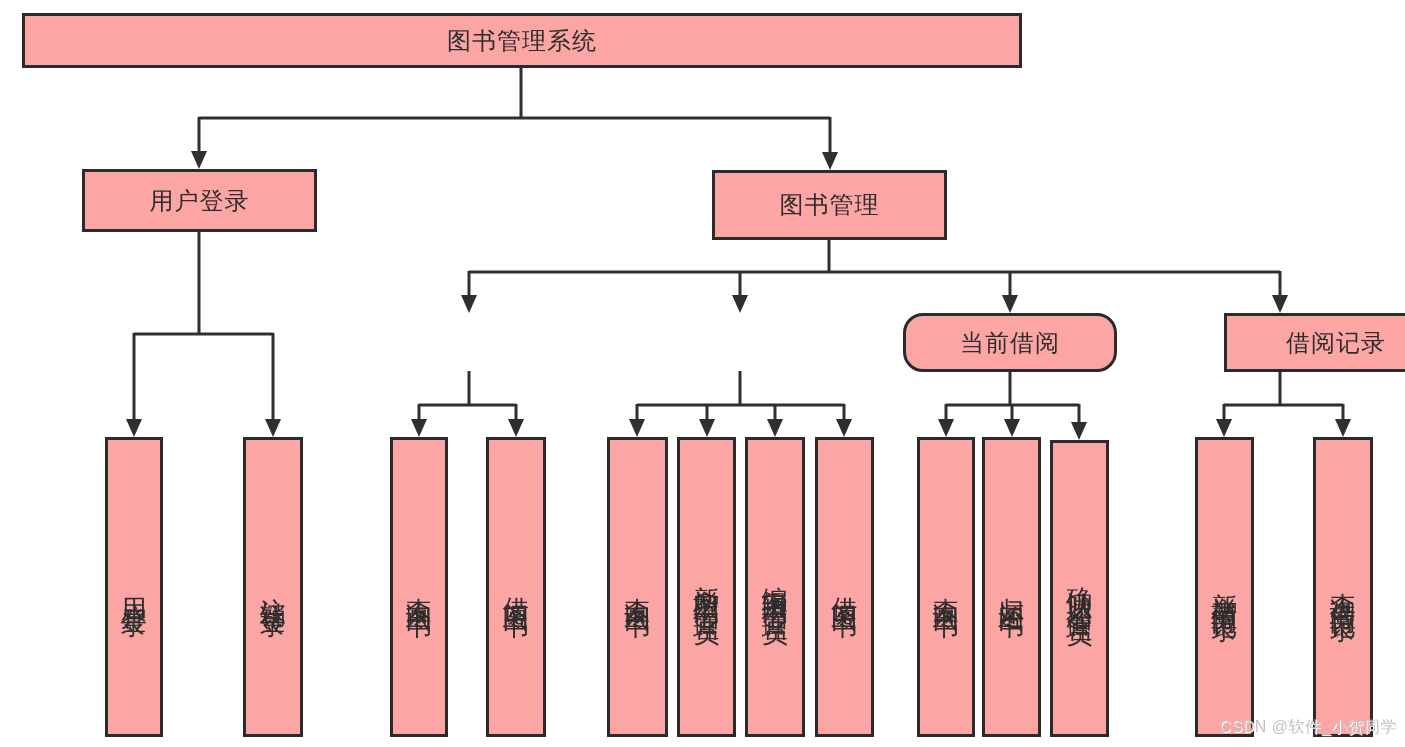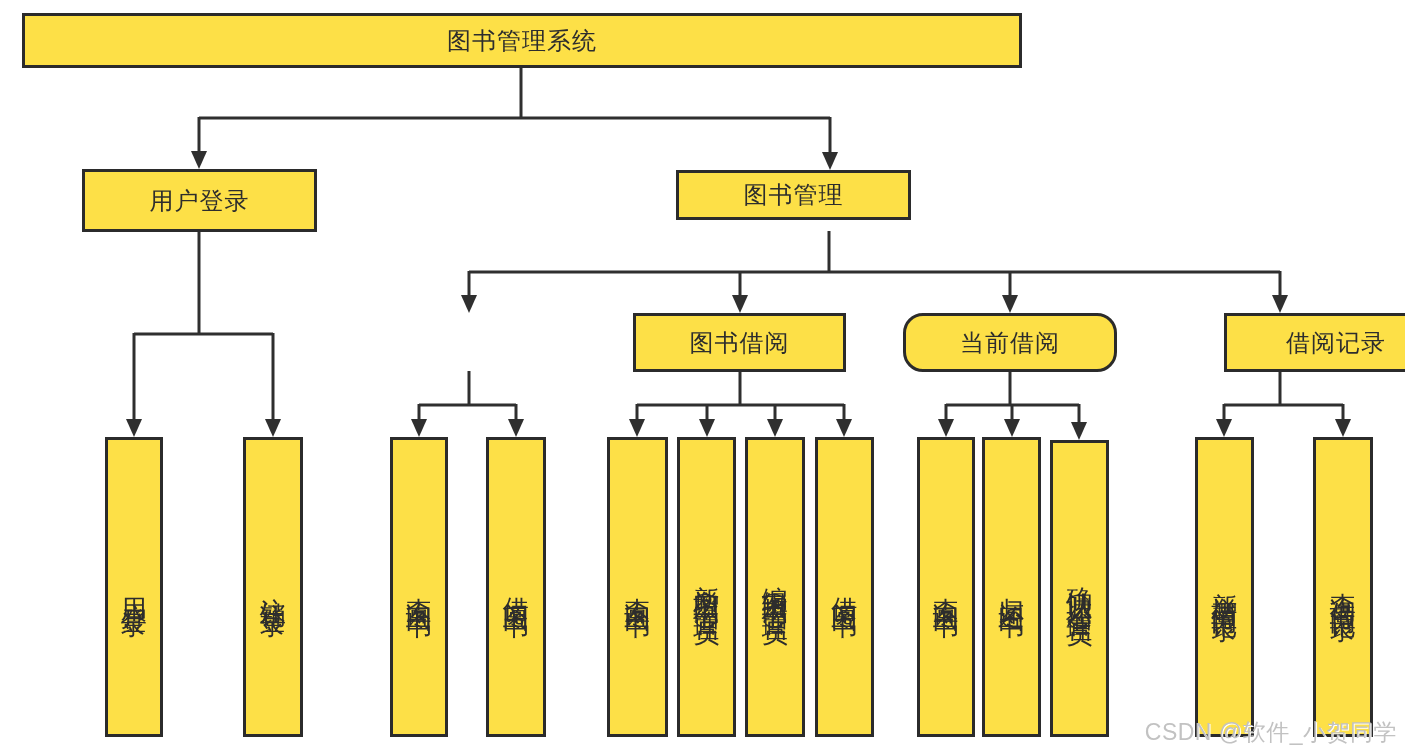--- a/index.html
+++ b/index.html
@@ -6,55 +6,55 @@
   body {
     width: 1405px; height: 747px;
     font-family: "Liberation Sans", "DejaVu Sans", sans-serif;
     color: #2d2d2d;
   }
   .canvas { position: relative; width: 1405px; height: 747px; background: #ffffff; overflow: hidden; }
   svg.connectors { position: absolute; left: 0; top: 0; width: 1405px; height: 747px; pointer-events: none; }
   svg.connectors line { stroke: #2f2f2f; stroke-width: 3; }
   svg.connectors polygon { fill: #2f2f2f; }
   .node {
-    position: absolute; background: #fde047;
+    position: absolute; background: #fca5a5;
     border: 3px solid #2b2b2b; box-sizing: border-box;
     display: flex; align-items: center; justify-content: center;
     font-size: 24px; letter-spacing: 1px; color: #2d2d2d; z-index: 2;
   }
   .node.leaf { top: 437px; height: 300px; }
   .vtext {
     writing-mode: vertical-rl; text-orientation: mixed;
     font-size: 26px; letter-spacing: 5px; line-height: 1.1;
     white-space: nowrap;
   }
   
   #root   { left: 22px;  top: 13px;  width: 1000px; height: 55px; }
   #n-user { left: 82px;  top: 169px; width: 235px;  height: 63px; }
-  #n-book { left: 676px; top: 170px; width: 235px;  height: 50px; text-align: right; }
+  #n-book { left: 712px; top: 170px; width: 235px;  height: 70px; text-align: right; }
   #s1 { left: 362px;  top: 313px; width: 213px; height: 59px; }
   #s2 { left: 633px;  top: 313px; width: 213px; height: 59px; }
   #s3 { left: 903px;  top: 313px; width: 214px; height: 59px; border-radius: 20px; }
   #s4 { left: 1224px; top: 313px; width: 224px; height: 59px; }
   #l-u1  { left: 105px;  width: 58px; }
   #l-u2  { left: 243px;  width: 60px; }
   #l-s1a { left: 390px;  width: 58px; }
   #l-s1b { left: 486px;  width: 60px; }
   #l-s2a { left: 607px;  width: 61px; }
   #l-s2b { left: 677px;  width: 59px; }
   #l-s2c { left: 745px;  width: 60px; }
   #l-s2d { left: 815px;  width: 59px; }
   #l-s3a { left: 917px;  width: 58px; }
   #l-s3b { left: 982px;  width: 59px; }
   #l-s3c { left: 1050px; width: 59px; top: 440px; height: 297px; }
   #l-s4a { left: 1195px; width: 59px; }
   #l-s4b { left: 1313px; width: 60px; }
   .watermark {
     position: absolute; right: 8px; top: 717px; z-index: 5;
-    font-size: 23px; color: #c2c2c2; letter-spacing: 0.5px;
+    font-size: 16px; color: #c2c2c2; letter-spacing: 0.5px;
     text-shadow: 1px 1px 0 #ffffff;
   }
 </style>
 </head>
 <body>
 
 <div class="canvas">
 
   <svg class="connectors" viewBox="0 0 1405 747">
     <g>
@@ -123,21 +123,20 @@
       <line x1="1343" y1="404" x2="1343" y2="422"></line>
       <polygon points="1335,419 1351,419 1343,437"></polygon>
     </g>
   </svg>
 
   <div class="node" id="root">图书管理系统</div>
 
   <div class="node" id="n-user">用户登录</div>
   <div class="node" id="n-book">图书管理</div>
 
-  <div class="node" id="s2">图书借阅</div>
   <div class="node" id="s3">当前借阅</div>
   <div class="node" id="s4">借阅记录</div>
 
   <div class="node leaf" id="l-u1">
     <span class="vtext">用户登录</span>
   </div>
   <div class="node leaf" id="l-u2">
     <span class="vtext">注销登录</span>
   </div>
 

